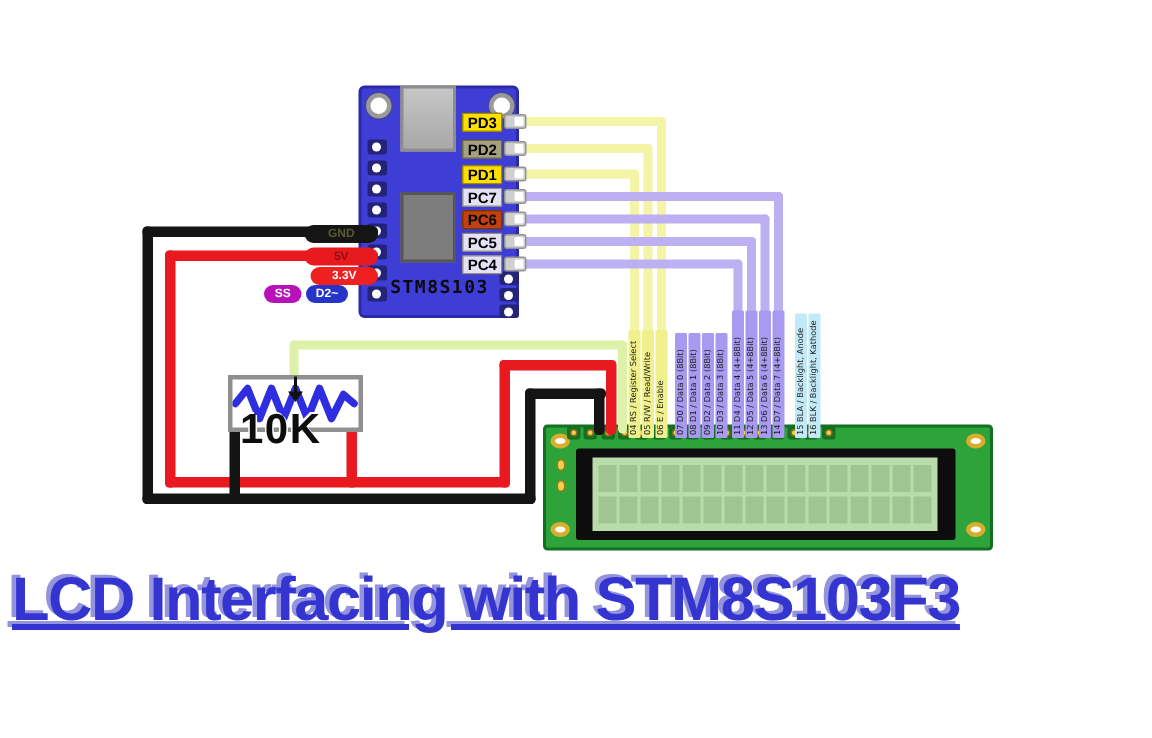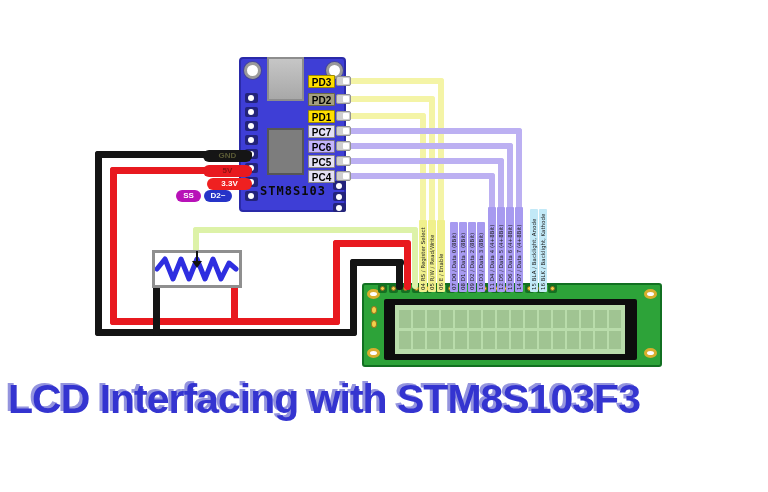--- a/index.html
+++ b/index.html
@@ -199,21 +199,21 @@
   <div id="right-pins">
       <div class="stub" style="top: 76px;"></div>
       <div class="rpin" style="top: 75px; background: rgb(255, 223, 0);">PD3</div>
       <div class="stub" style="top: 94px;"></div>
       <div class="rpin" style="top: 93px; background: rgb(165, 160, 127);">PD2</div>
       <div class="stub" style="top: 111px;"></div>
       <div class="rpin" style="top: 110px; background: rgb(255, 223, 0);">PD1</div>
       <div class="stub" style="top: 126px;"></div>
       <div class="rpin" style="top: 125px; background: rgb(228, 225, 245);">PC7</div>
       <div class="stub" style="top: 141px;"></div>
-      <div class="rpin" style="top: 140px; background: #c4b5fd;">PC6</div>
+      <div class="rpin" style="top: 140px; background: #c2410c;">PC6</div>
       <div class="stub" style="top: 156px;"></div>
       <div class="rpin" style="top: 155px; background: rgb(228, 225, 245);">PC5</div>
       <div class="stub" style="top: 171px;"></div>
       <div class="rpin" style="top: 170px; background: rgb(228, 225, 245);">PC4</div>
     </div>
 
   <div id="left-pins">
       <div class="pill" style="left: 203px; top: 150px; width: 49px; background: rgb(21, 21, 21); color: rgb(90, 90, 53);">GND</div>
       <div class="pill" style="left: 203px; top: 165px; width: 49px; background: rgb(232, 25, 31); color: rgb(139, 18, 18);">5V</div>
       <div class="pill" style="left: 207px; top: 178px; width: 45px; background: rgb(239, 32, 32); color: rgb(255, 255, 255);">3.3V</div>
@@ -221,18 +221,19 @@
       <div class="pill" style="left: 204px; top: 190px; width: 28px; background: rgb(38, 52, 200); color: rgb(255, 255, 255);">D2~</div>
     </div>
 
   <div class="pot">
     <svg width="84" height="32" viewBox="0 0 84 32">
       <polyline points="2,16 10,6 18,26 26,6 34,26 42,6 50,26 58,6 66,26 74,10 81,16" fill="none" stroke="#2e2ee0" stroke-width="5" stroke-linejoin="round" stroke-linecap="round"></polyline>
     </svg>
   </div>
   <div class="arrow-line"></div>
   <div class="arrow-head"></div>
-
-  <div class="title" style="color: rgb(52, 52, 208);">
+  <div class="pot-label">10K</div>
+
+  <div class="title" style="color: rgb(52, 52, 208); text-decoration: underline;">
     <div>LCD Interfacing with STM8S103F3</div>
   </div>
 
 </div>
 
 </body></html>

